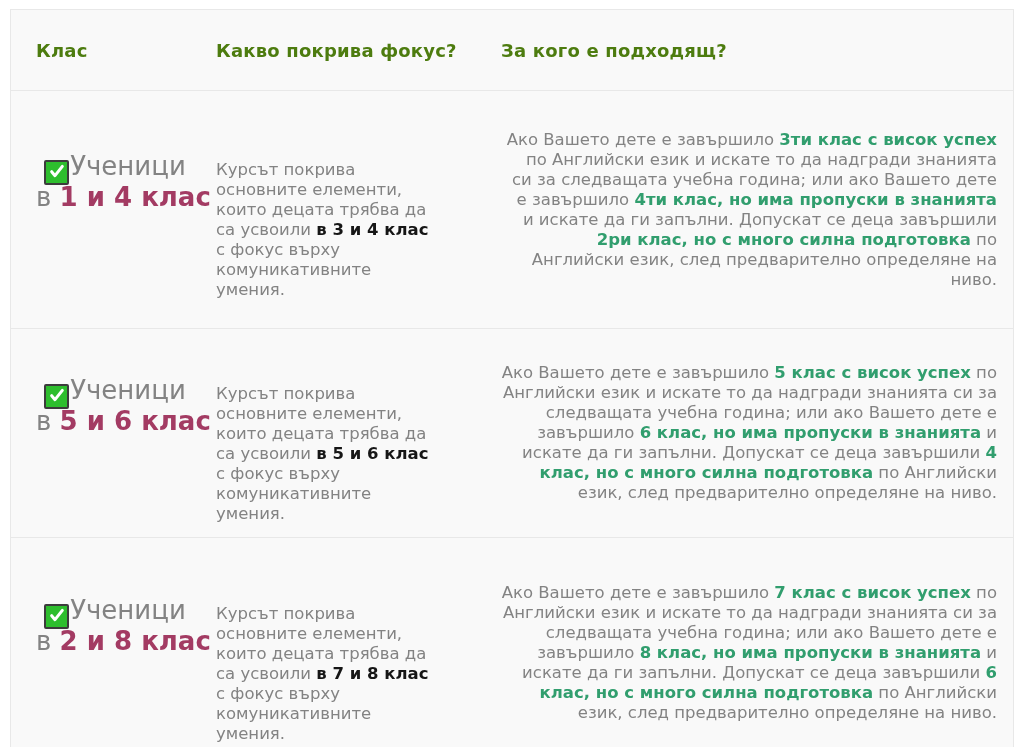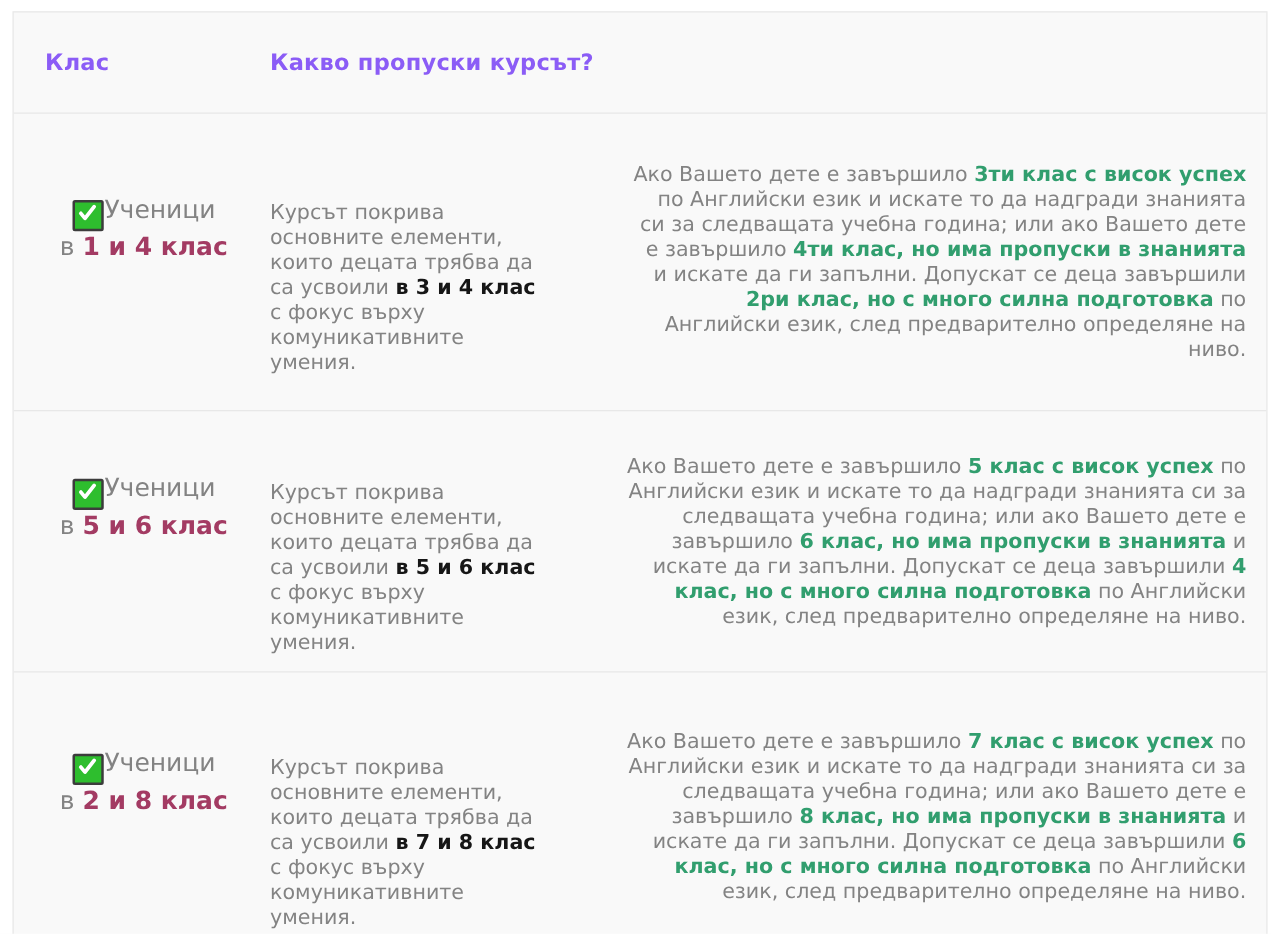--- a/index.html
+++ b/index.html
@@ -17,31 +17,31 @@
     background:var(--rowbg);
     border:1px solid var(--border);
   }
   .thead,.trow{
     display:grid;
     grid-template-columns:180px 285px 1fr;
     align-items:center;
   }
   .thead{height:80px;border-bottom:1px solid var(--border);}
   .th{
-    font-weight:bold;font-size:18px;color:#8b5cf6;
+    font-weight:bold;font-size:18px;color:#4d7c0f;
     padding-left:25px;letter-spacing:0.2px;
   }
   .trow{border-bottom:1px solid var(--border);}
   .trow.r1{height:237px;}
   .trow.r2{height:208px;}
   .trow.r3{height:230px;}
   .cell{padding-left:25px;}
   
   .grade{
-    width:158px;text-align:center;font-size:20px;line-height:24px;
+    width:158px;text-align:center;font-size:26px;line-height:24px;
     color:var(--gray);position:relative;top:-28px;
   }
   .gline1{white-space:nowrap;display:block;}
   .cb{
     display:inline-block;width:21px;height:21px;background:var(--cbgreen);
     border:2px solid #3c3c3c;border-radius:2px;vertical-align:-5px;
     text-align:center;line-height:19px;margin-right:1px;
   }
   .cb svg{display:inline-block;vertical-align:1px;}
   .gline2{display:block;white-space:nowrap;}
@@ -55,21 +55,22 @@
   .bdark{color:var(--dark);font-weight:bold;}
   .g{color:var(--green);font-weight:bold;}
 </style>
 </head>
 <body>
 
 <div class="ctable">
 
   <div class="thead">
     <div class="th">Клас</div>
-    <div class="th">Какво пропуски курсът?</div>
+    <div class="th">Какво покрива фокус?</div>
+    <div class="th">За кого е подходящ?</div>
   </div>
 
   <div class="trow r1">
     <div class="cell">
       <div class="grade">
         <span class="gline1"><span class="cb"><svg viewBox="0 0 24 24" width="16" height="16">
                 <path d="M4 13l5 6L20 5" stroke="#ffffff" stroke-width="4.5" fill="none" stroke-linecap="round" stroke-linejoin="round"></path>
               </svg></span><span>Ученици</span></span>
         <span class="gline2"><span>в </span><span class="grade-bold">1 и 4 клас</span></span>
       </div>

